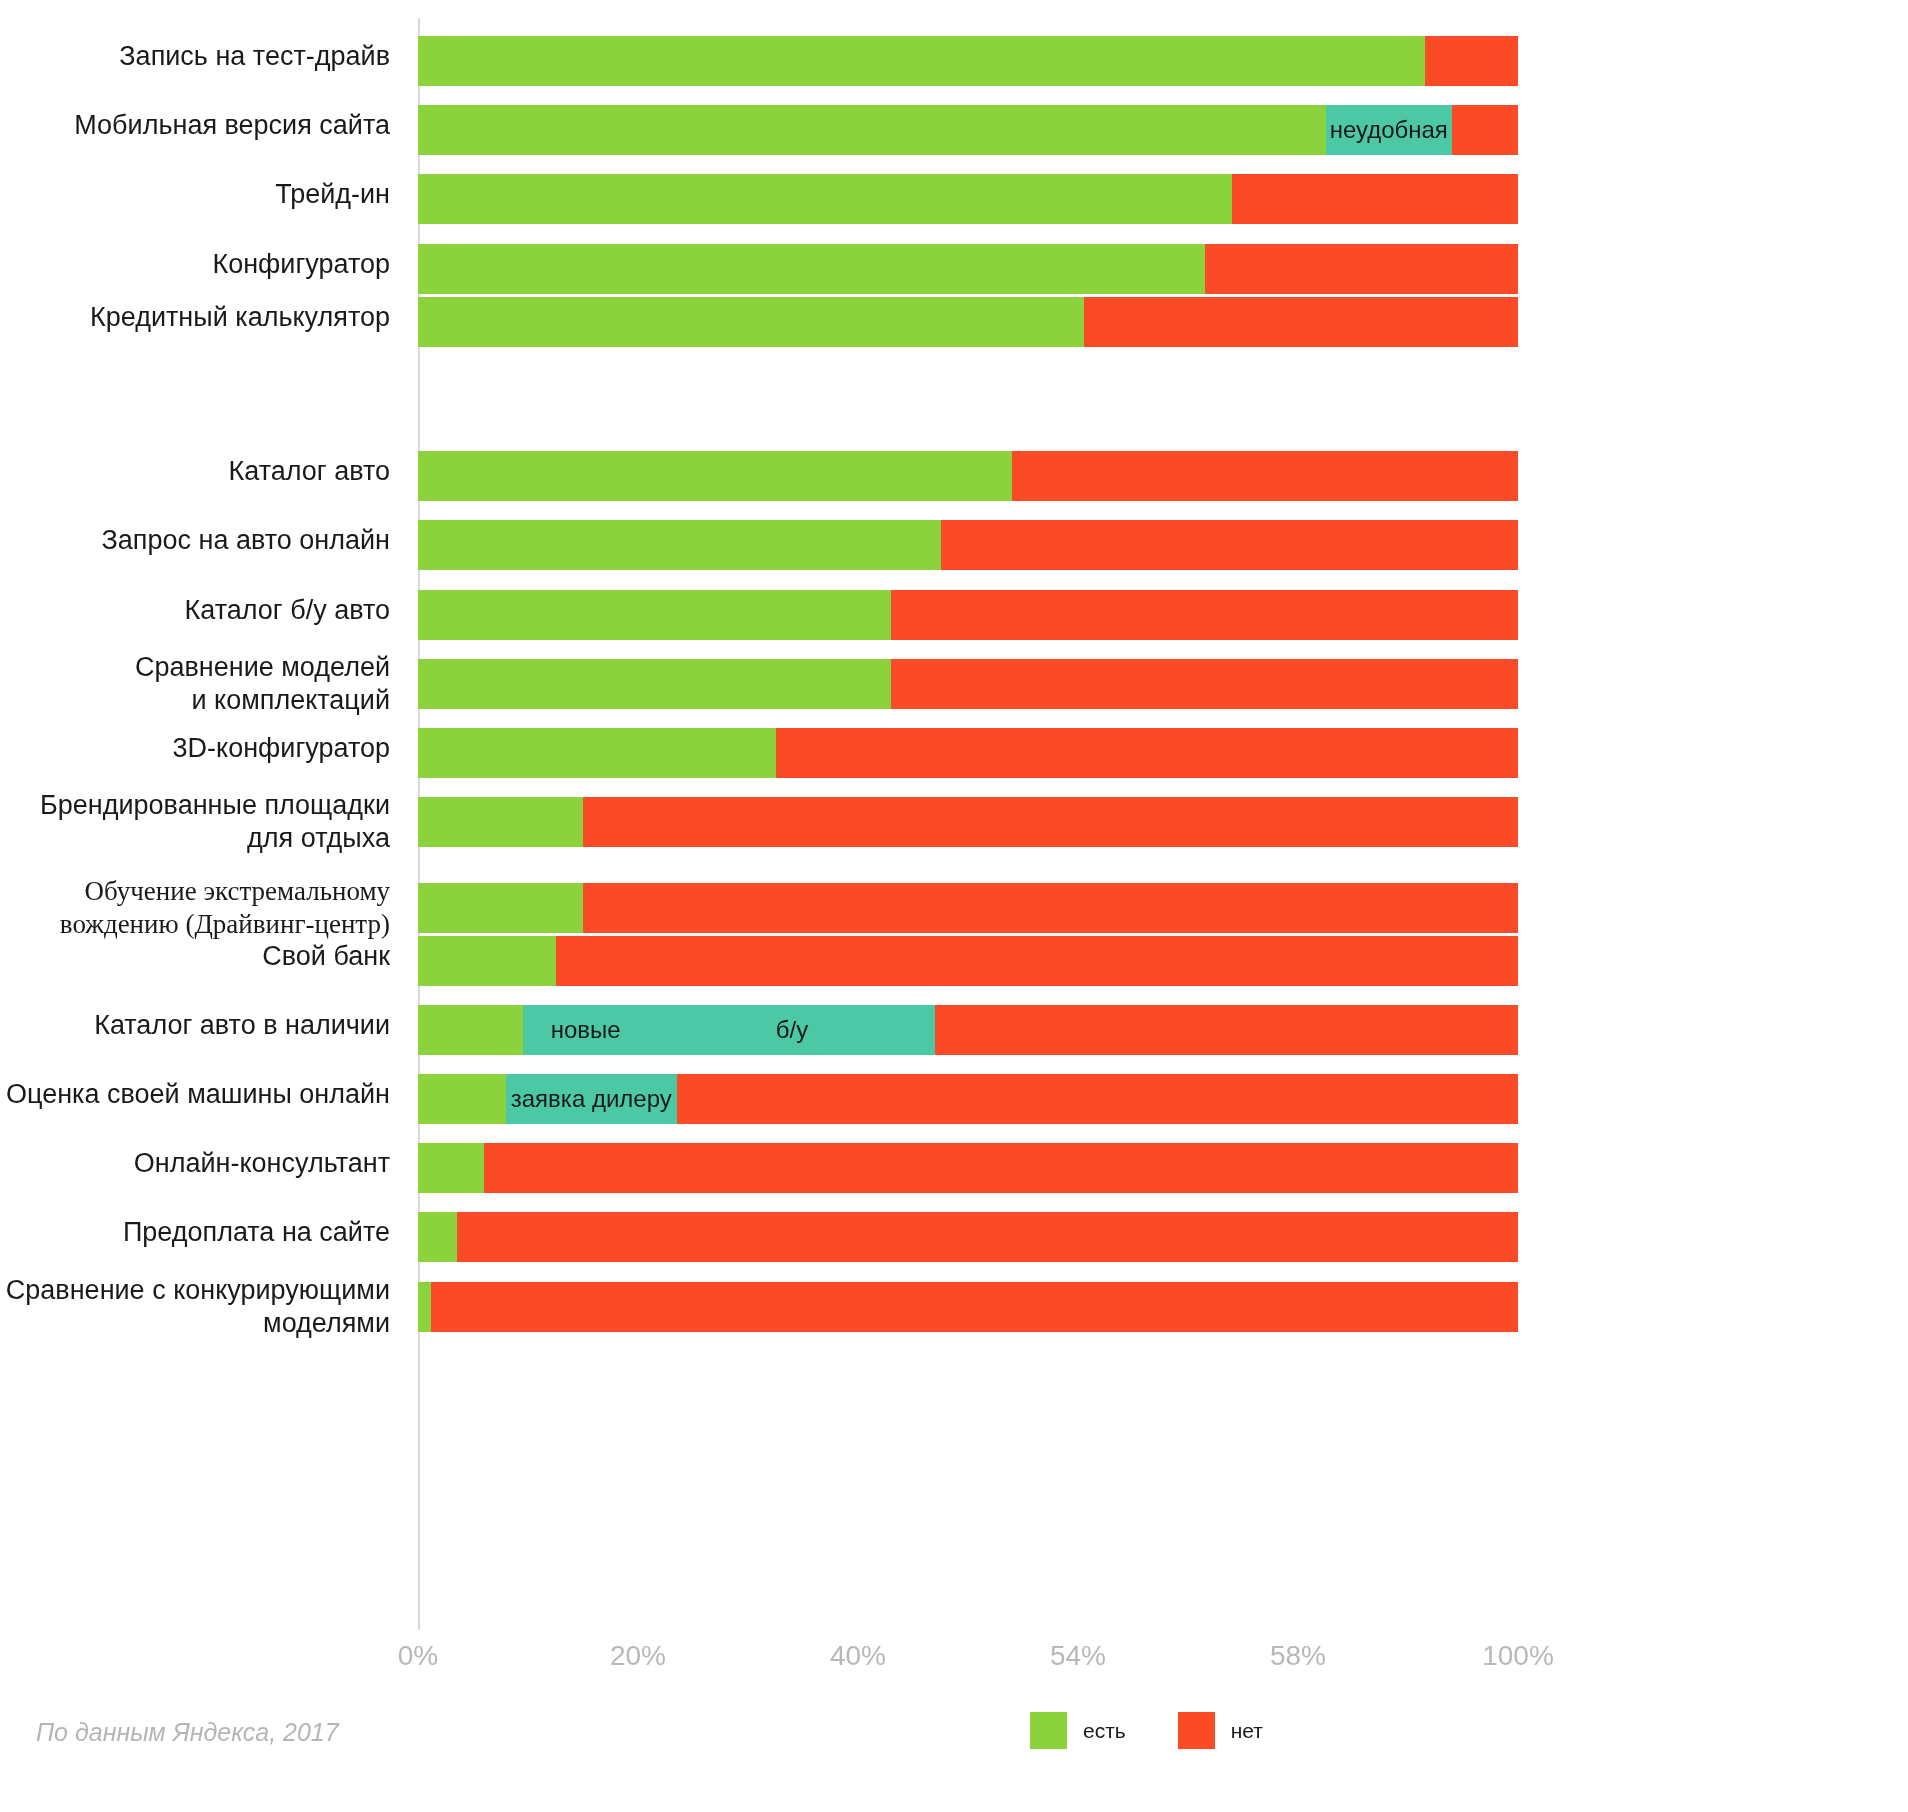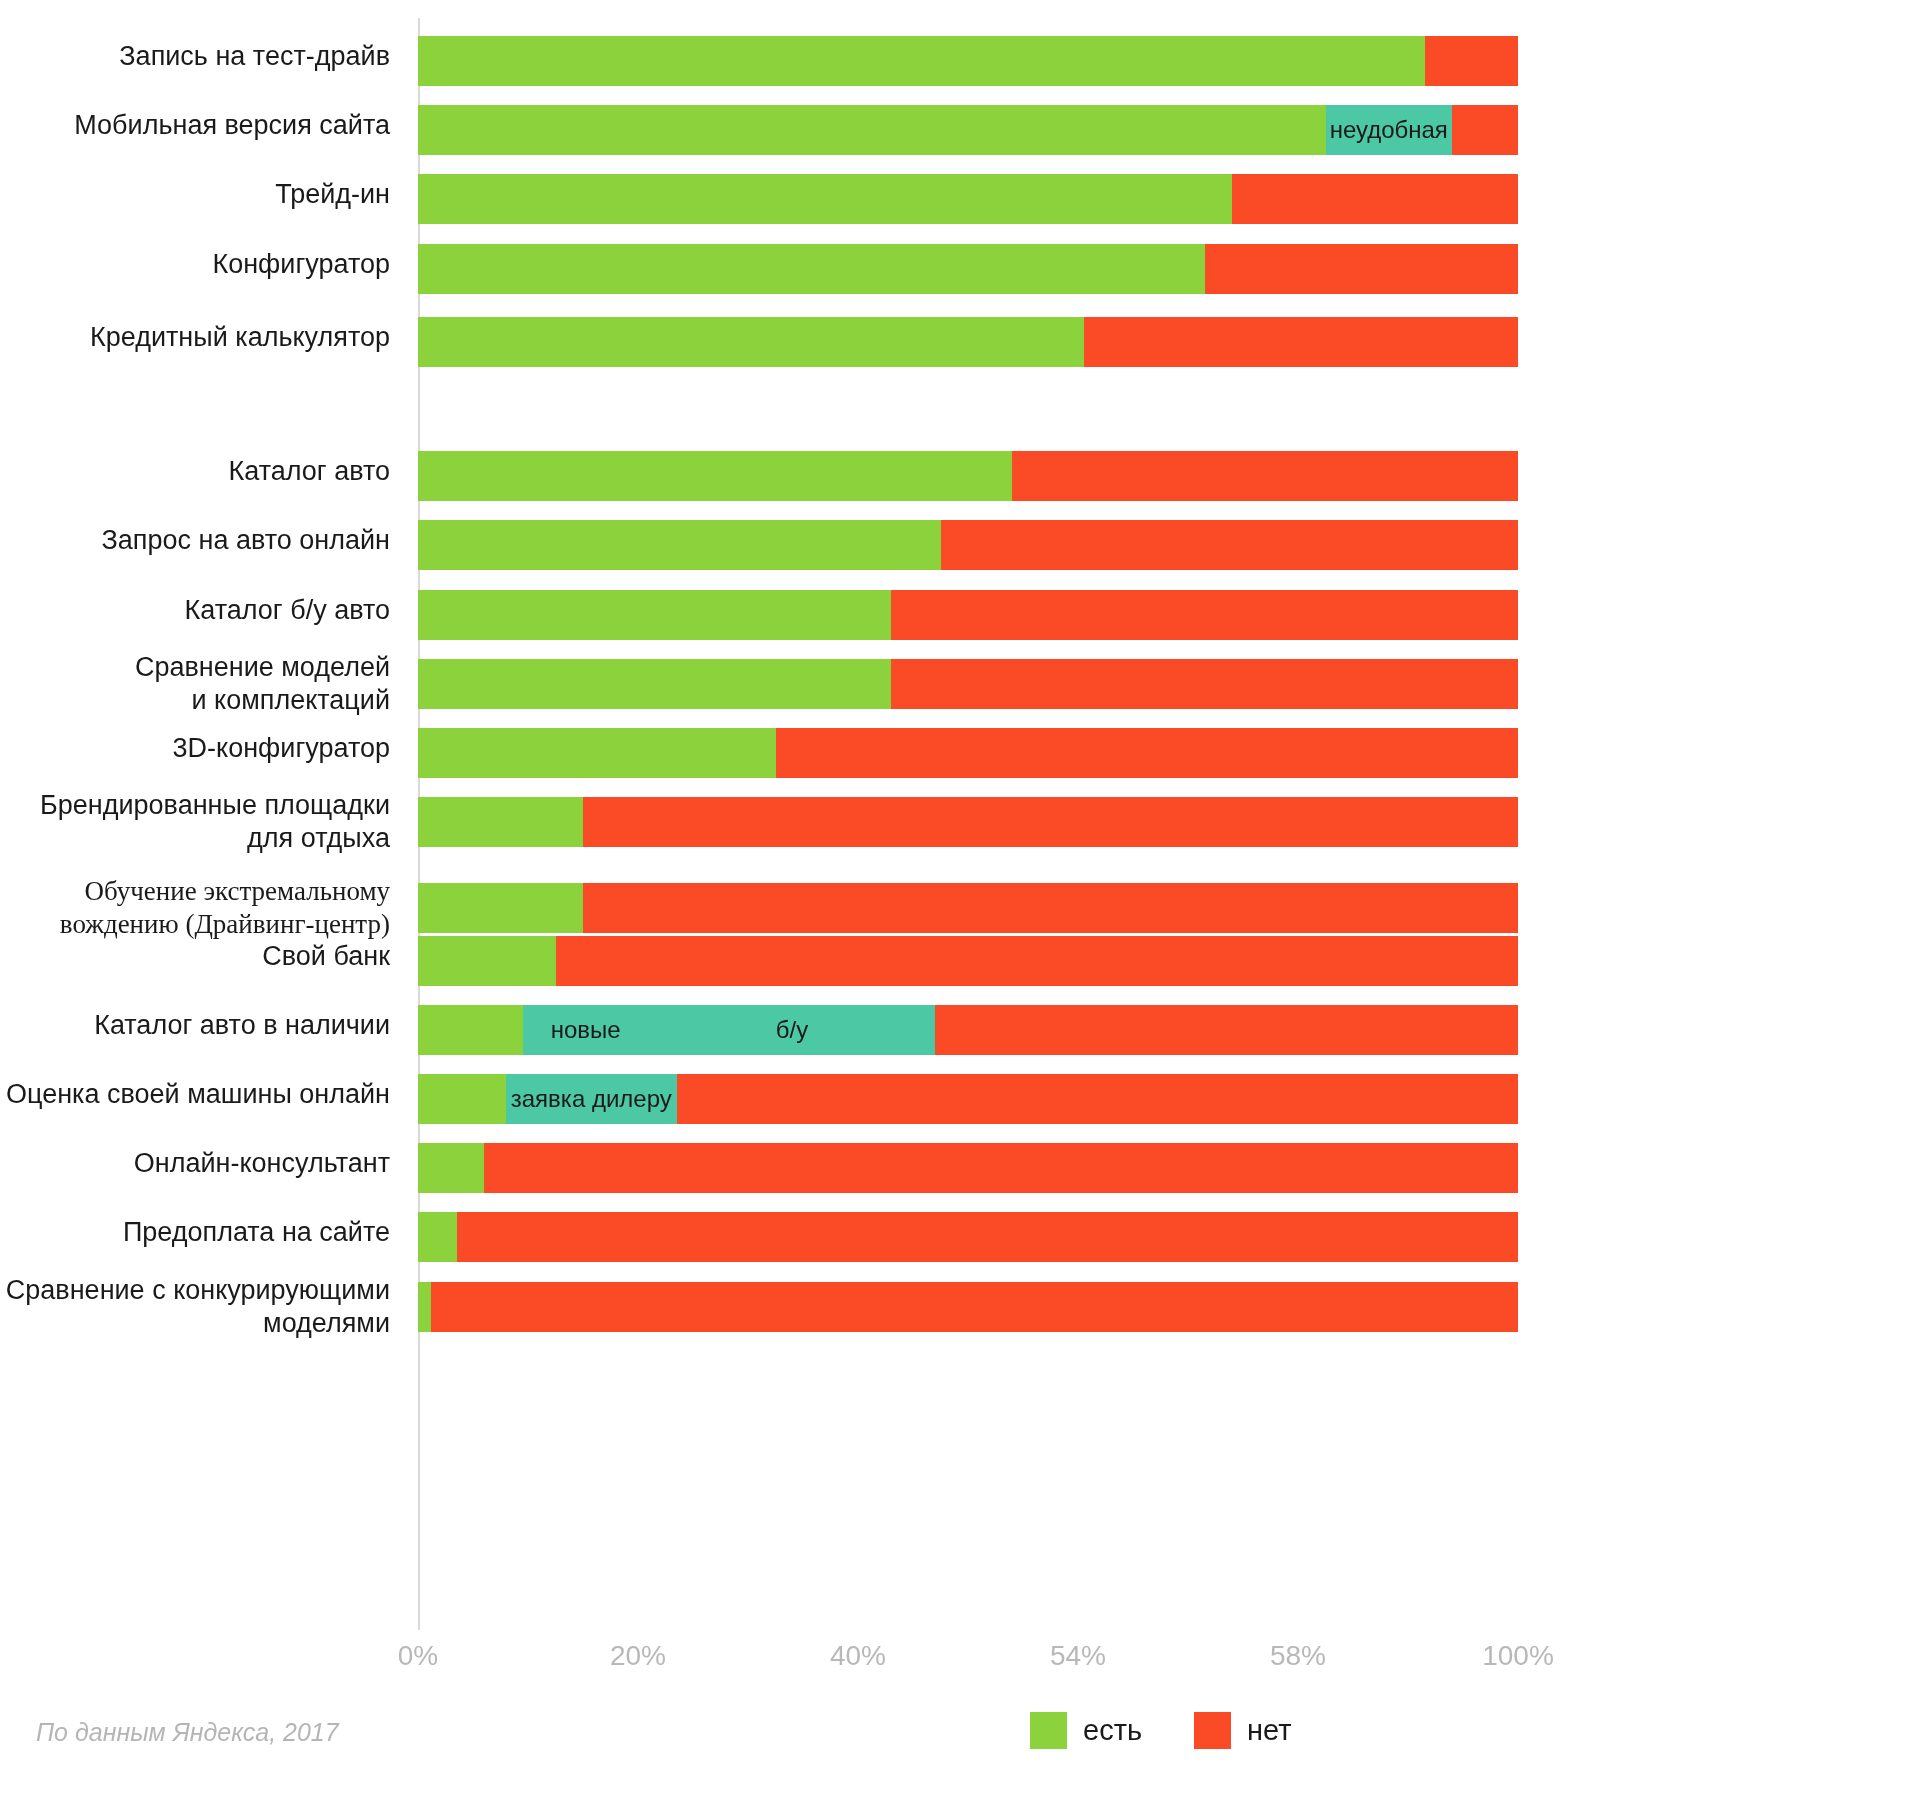--- a/index.html
+++ b/index.html
@@ -113,21 +113,21 @@
   .legend-item {
     display: flex;
     align-items: center;
     gap: 16px;
   }
   .legend-swatch {
     width: 37px;
     height: 37px;
   }
   .legend-text {
-    font-size: 29px;
+    font-size: 21px;
     color: #1a1a1a;
     white-space: nowrap;
   }
 </style>
 </head>
 <body>
 
 <div id="chart-root">
 
   <div class="axis-line"></div>
@@ -157,21 +157,21 @@
           <div class="seg" style="left: 814px; width: 286px; background: rgb(250, 75, 38);"></div>
         </div>
       </div>
       <div class="row" style="top: 207.6px;">
         <div class="row-label" style="top: 22px;">Конфигуратор</div>
         <div class="bar" style="left: 0px; width: 1100px;">
           <div class="seg" style="left: 0px; width: 786.5px; background: rgb(140, 210, 60);"></div>
           <div class="seg" style="left: 786.5px; width: 313.5px; background: rgb(250, 75, 38);"></div>
         </div>
       </div>
-      <div class="row" style="top: 281px;">
+      <div class="row" style="top: 261px;">
         <div class="row-label" style="top: 22px;">Кредитный калькулятор</div>
         <div class="bar" style="left: 0px; width: 1100px;">
           <div class="seg" style="left: 0px; width: 665.5px; background: rgb(140, 210, 60);"></div>
           <div class="seg" style="left: 665.5px; width: 434.5px; background: rgb(250, 75, 38);"></div>
         </div>
       </div>
       <div class="row" style="top: 415.2px;">
         <div class="row-label" style="top: 22px;">Каталог авто</div>
         <div class="bar" style="left: 0px; width: 1100px;">
           <div class="seg" style="left: 0px; width: 594px; background: rgb(140, 210, 60);"></div>

